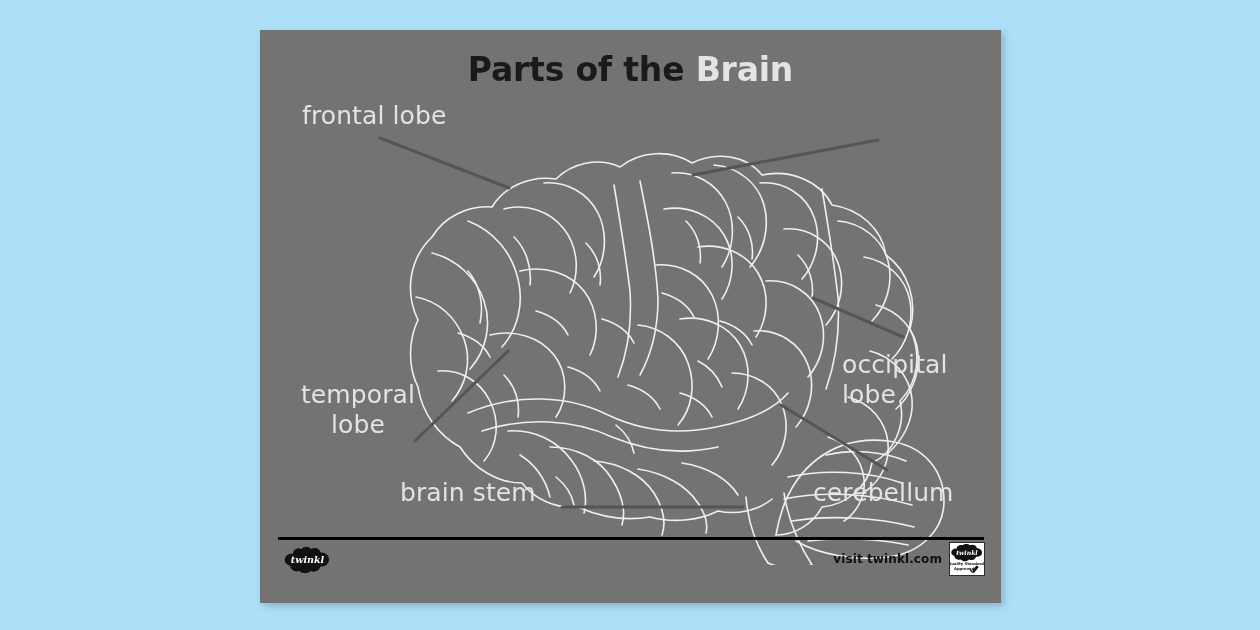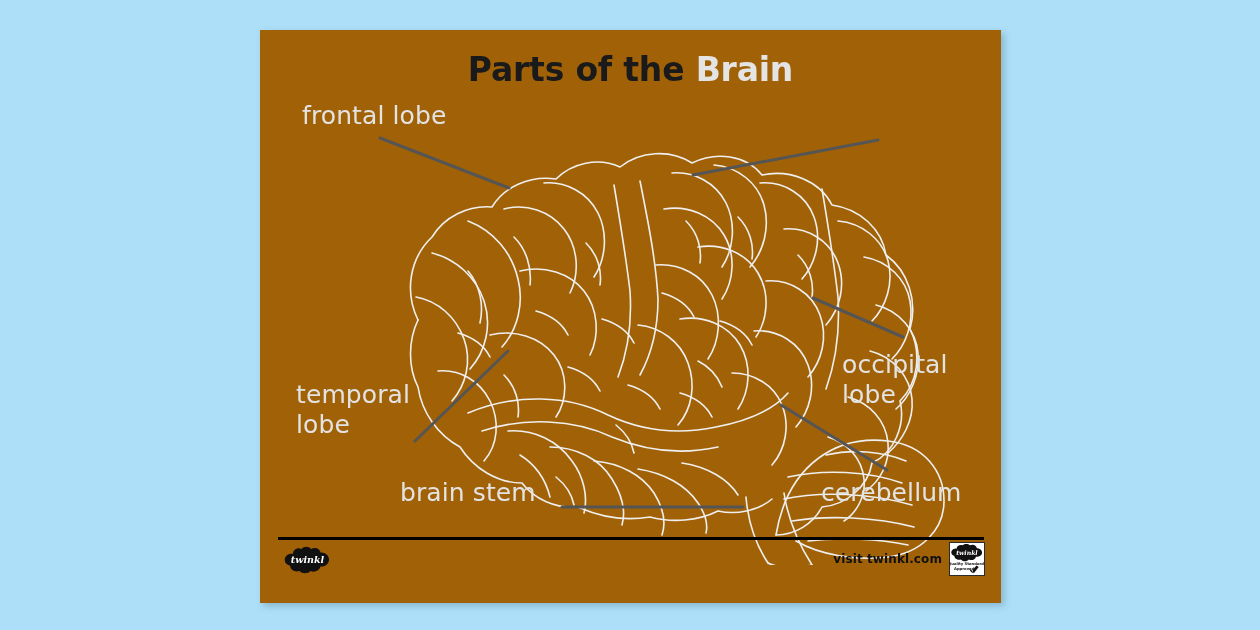--- a/index.html
+++ b/index.html
@@ -73,21 +73,21 @@
     color: #e3e3e3;
     font-size: 25px;
     font-weight: normal;
     letter-spacing: 0.1px;
     line-height: 1.18;
     white-space: pre-line;
   }
   #label-frontal-lobe  { left: 42px;  top: 71px;  }
   #label-parietal-lobe { left: 520px; top: 72px;  }
   #label-occipital-lobe{ left: 582px; top: 320px; text-align: left; width: 126px; }
-  #label-temporal-lobe { left: 36px;  top: 350px; text-align: left; width: 124px; }
+  #label-temporal-lobe { left: 36px;  top: 350px; text-align: center; width: 124px; }
   #label-cerebellum    { left: 553px; top: 448px; }
   #label-brain-stem    { left: 140px; top: 448px; }
 
   
   #footer-rule {
     position: absolute;
     left: 18px;
     top: 507px;
     width: 706px;
     height: 3px;
@@ -124,21 +124,21 @@
     border: 1px solid #2b2b2b;
     background: #ffffff;
     position: relative;
     overflow: hidden;
   }
   #quality-badge svg { display: block; width: 100%; height: 100%; }
 </style>
 </head>
 <body style="background: rgb(173, 224, 248);">
 
-<div id="worksheet-page" style="background: #a16207;">
+<div id="worksheet-page" style="background: #737373;">
 
   <div id="page-title">
     <span class="title-dark" style="color: rgb(26, 26, 26);">Parts of the </span><span class="title-light" style="color: rgb(228, 228, 228);">Brain</span>
   </div>
 
   <div id="brain-illustration">
     <svg viewBox="0 0 741 440" xmlns="http://www.w3.org/2000/svg" fill="none" stroke="#efefef" stroke-width="1.6" stroke-linecap="round" stroke-linejoin="round">
 
       <path d="M150 195 C136 166 142 133 164 112 C176 92 200 80 224 82
                C236 62 262 50 288 54 C304 38 330 32 352 42
@@ -239,21 +239,21 @@
     <line x1="155" y1="411" x2="248" y2="321" stroke="#555555" stroke-width="3" stroke-linecap="round"></line>
     <line x1="521" y1="375" x2="627" y2="440" stroke="#555555" stroke-width="3" stroke-linecap="round"></line>
     <line x1="302" y1="477" x2="483" y2="477" stroke="#555555" stroke-width="3" stroke-linecap="round"></line>
   </svg>
 
   <div class="brain-label" id="label-frontal-lobe" style="color: rgb(227, 227, 227);">frontal lobe</div>
   <div class="brain-label" id="label-occipital-lobe" style="color: rgb(227, 227, 227);">occipital
 lobe</div>
   <div class="brain-label" id="label-temporal-lobe" style="color: rgb(227, 227, 227);">temporal
 lobe</div>
-  <div class="brain-label" id="label-cerebellum" style="color: rgb(227, 227, 227); margin-left: 8px;">cerebellum</div>
+  <div class="brain-label" id="label-cerebellum" style="color: rgb(227, 227, 227);">cerebellum</div>
   <div class="brain-label" id="label-brain-stem" style="color: rgb(227, 227, 227);">brain stem</div>
 
   <div id="footer-rule"></div>
 
   <div id="twinkl-logo">
     <svg viewBox="0 0 96 56" xmlns="http://www.w3.org/2000/svg">
       <path d="M18 16 C18 7 27 2 35 6 C39 0 50 0 54 6 C62 1 72 5 73 13
                C82 12 90 18 90 27 C90 36 82 42 73 41 C71 49 61 54 53 50
                C48 56 36 56 31 50 C22 53 13 48 12 39 C4 38 0 31 2 24
                C4 18 11 14 18 16 Z" fill="#111111"></path>

